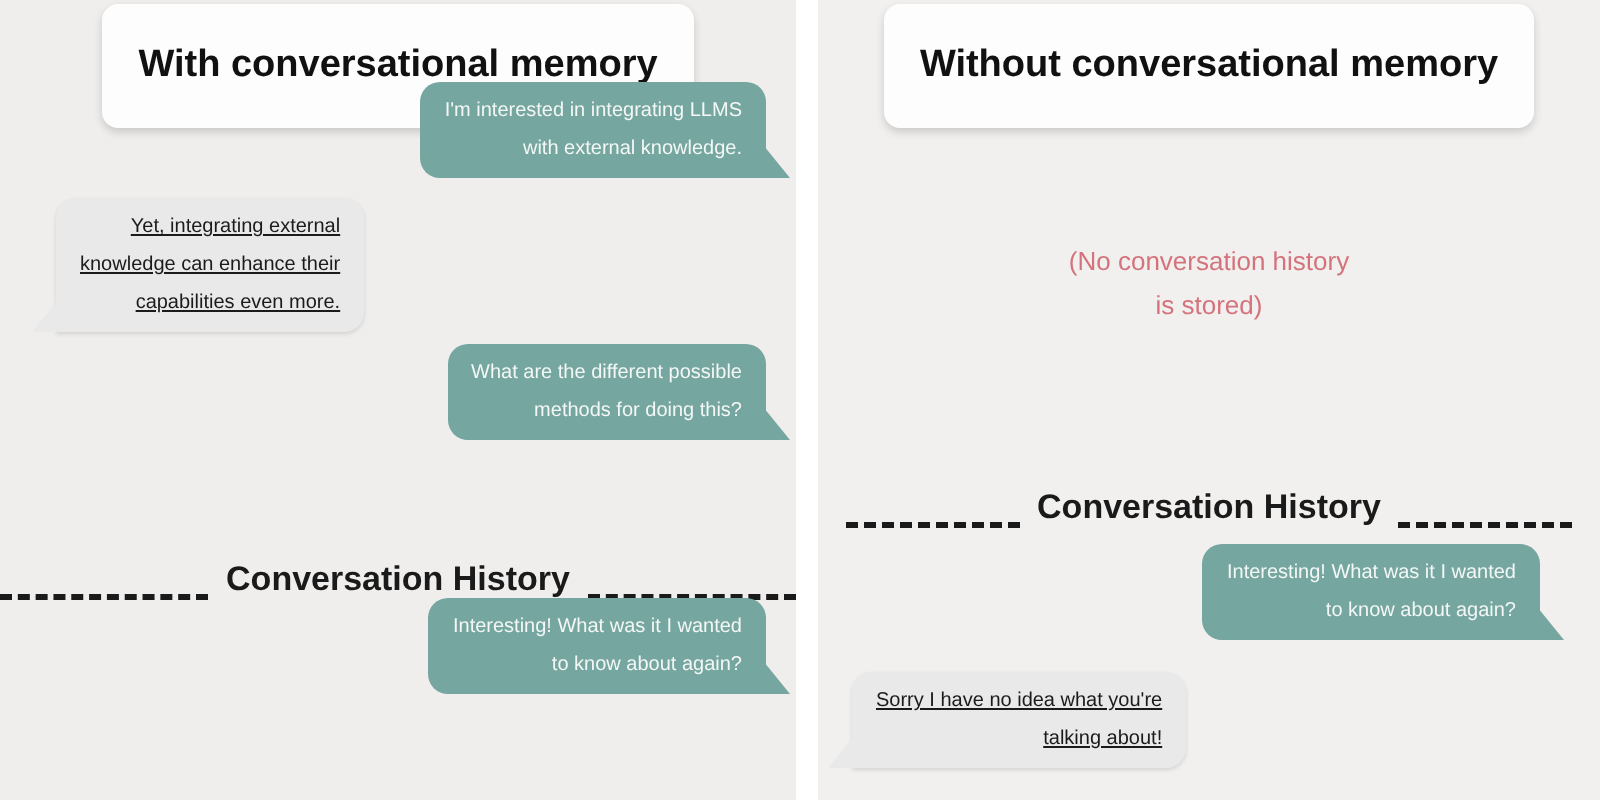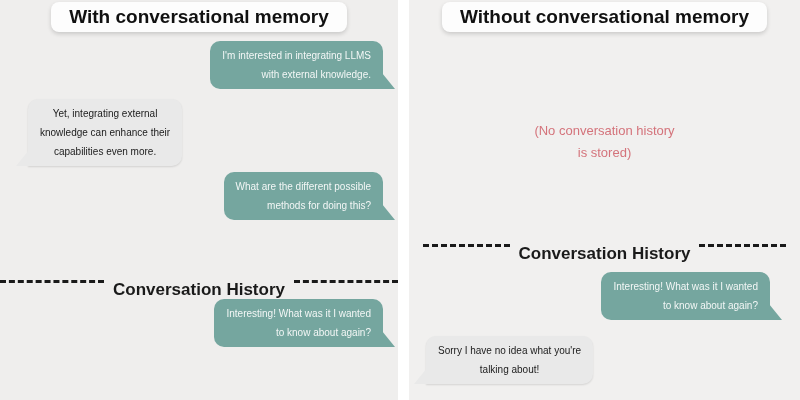--- a/index.html
+++ b/index.html
@@ -16,21 +16,21 @@
   .row{position:absolute;left:0;right:0;display:flex;}
   .row.center{justify-content:center;}
   .row.user{justify-content:flex-end;padding-right:15px;}
   .row.bot{justify-content:flex-start;padding-left:28px;}
 
   .title-card{
     background:var(--title-bg,#fdfdfd);
     color:var(--title-text,#111);
     font-size:19px;font-weight:bold;
     height:30px;display:flex;align-items:center;
-    padding:0 18px;border-radius:8px;
+    padding:16px 18px;border-radius:8px;
     box-shadow:0 2px 4px rgba(0,0,0,0.16);
     white-space:nowrap;
   }
 
   .bubble{
     position:relative;
     font-size:10px;line-height:19px;
     padding:5px 12px;border-radius:10px;
     white-space:pre-line;
     width:auto;max-width:330px;
@@ -42,31 +42,32 @@
     border-bottom-right-radius:0;
   }
   .bubble.user::after{
     content:"";position:absolute;right:-12px;bottom:0;
     width:13px;height:16px;background:var(--bubble-user,#75a69f);
     clip-path:polygon(0 0,100% 100%,0 100%);
   }
   .bubble.bot{
     background:var(--bubble-bot,#e9e9e9);
     color:var(--bubble-bot-text,#1b1b1b);
-    text-align:center;
+    text-align:right;
     border-bottom-left-radius:0;
     box-shadow:0 1px 2px rgba(0,0,0,0.12);
+    text-decoration:underline;
   }
   .bubble.bot::after{
     content:"";position:absolute;left:-12px;bottom:0;
     width:13px;height:16px;background:var(--bubble-bot,#e9e9e9);
     clip-path:polygon(100% 0,100% 100%,0 100%);
   }
 
-  .divider{align-items:flex-start;gap:9px;}
+  .divider{align-items:flex-end;gap:9px;}
   .divider .dash{
     flex:1;height:0;
     border-top:3.5px dashed var(--divider-color,#1a1a1a);
   }
   .divider .label{
     font-size:17px;font-weight:600;
     color:var(--divider-color,#1a1a1a);
     white-space:nowrap;
   }
 

